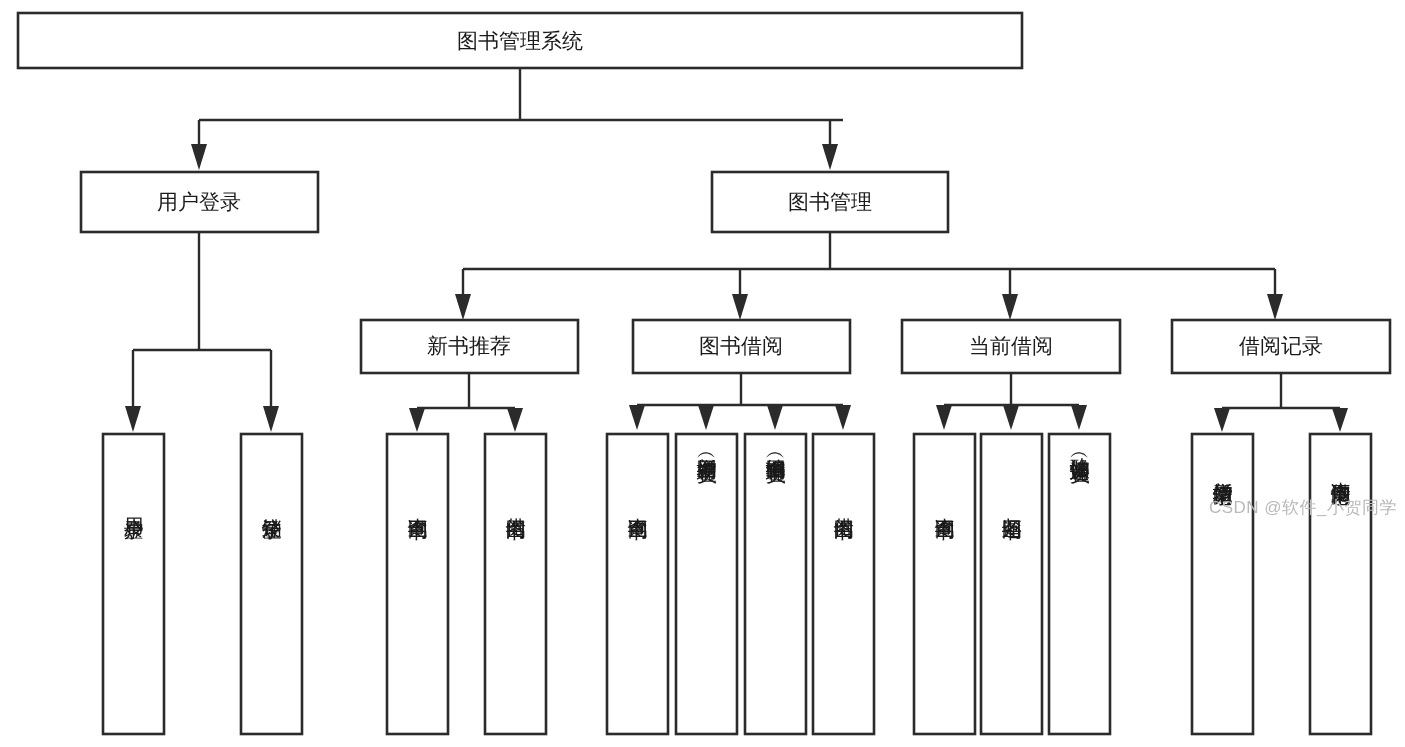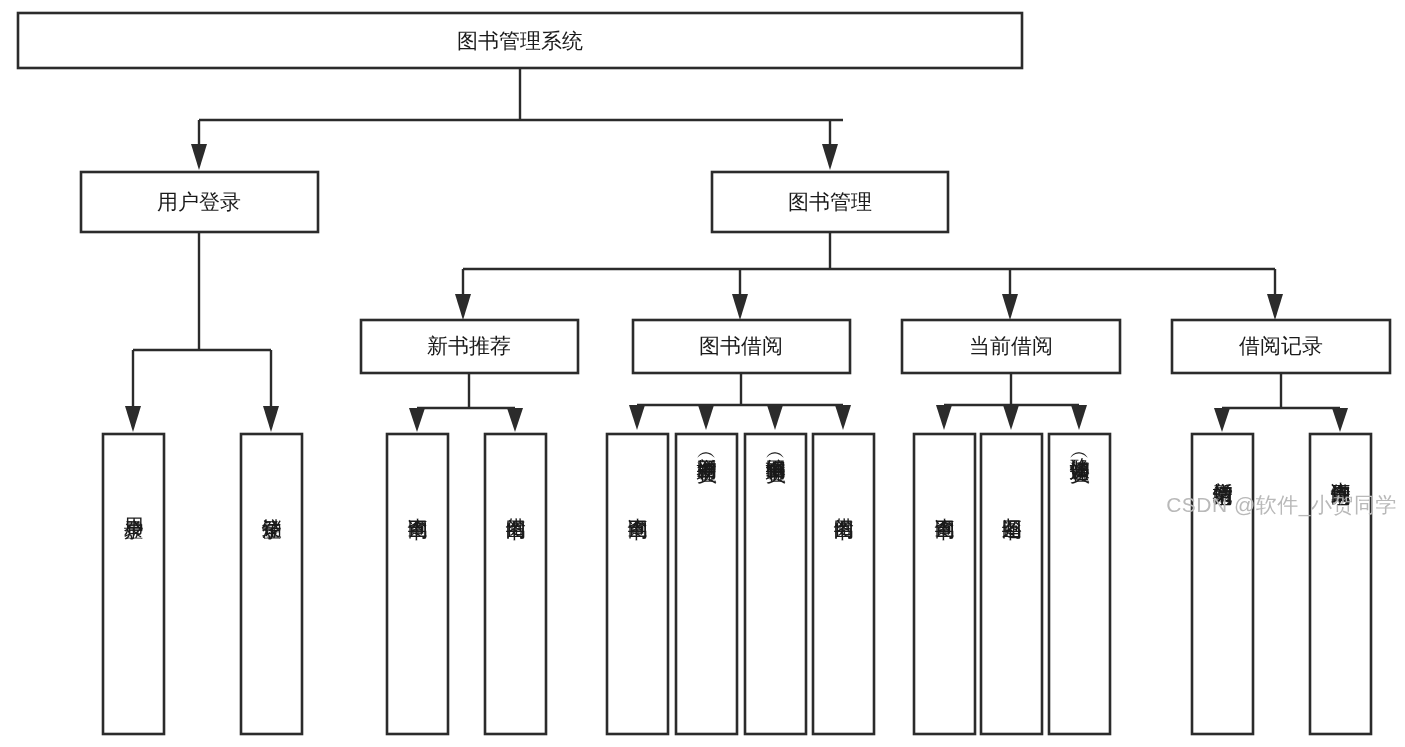--- a/index.html
+++ b/index.html
@@ -70,21 +70,21 @@
     text-orientation: upright;
     letter-spacing: 1px;
     white-space: nowrap;
     text-align: left;
   }
   .watermark {
     position: absolute;
     right: 8px;
     bottom: 6px;
     font-family: "Liberation Sans", "DejaVu Sans", sans-serif;
-    font-size: 21px;
+    font-size: 17px;
     color: #b9b9b9;
     letter-spacing: 0.5px;
     white-space: nowrap;
   }
 </style>
 </head>
 <body>
 
 <div id="diagram-root">
 

